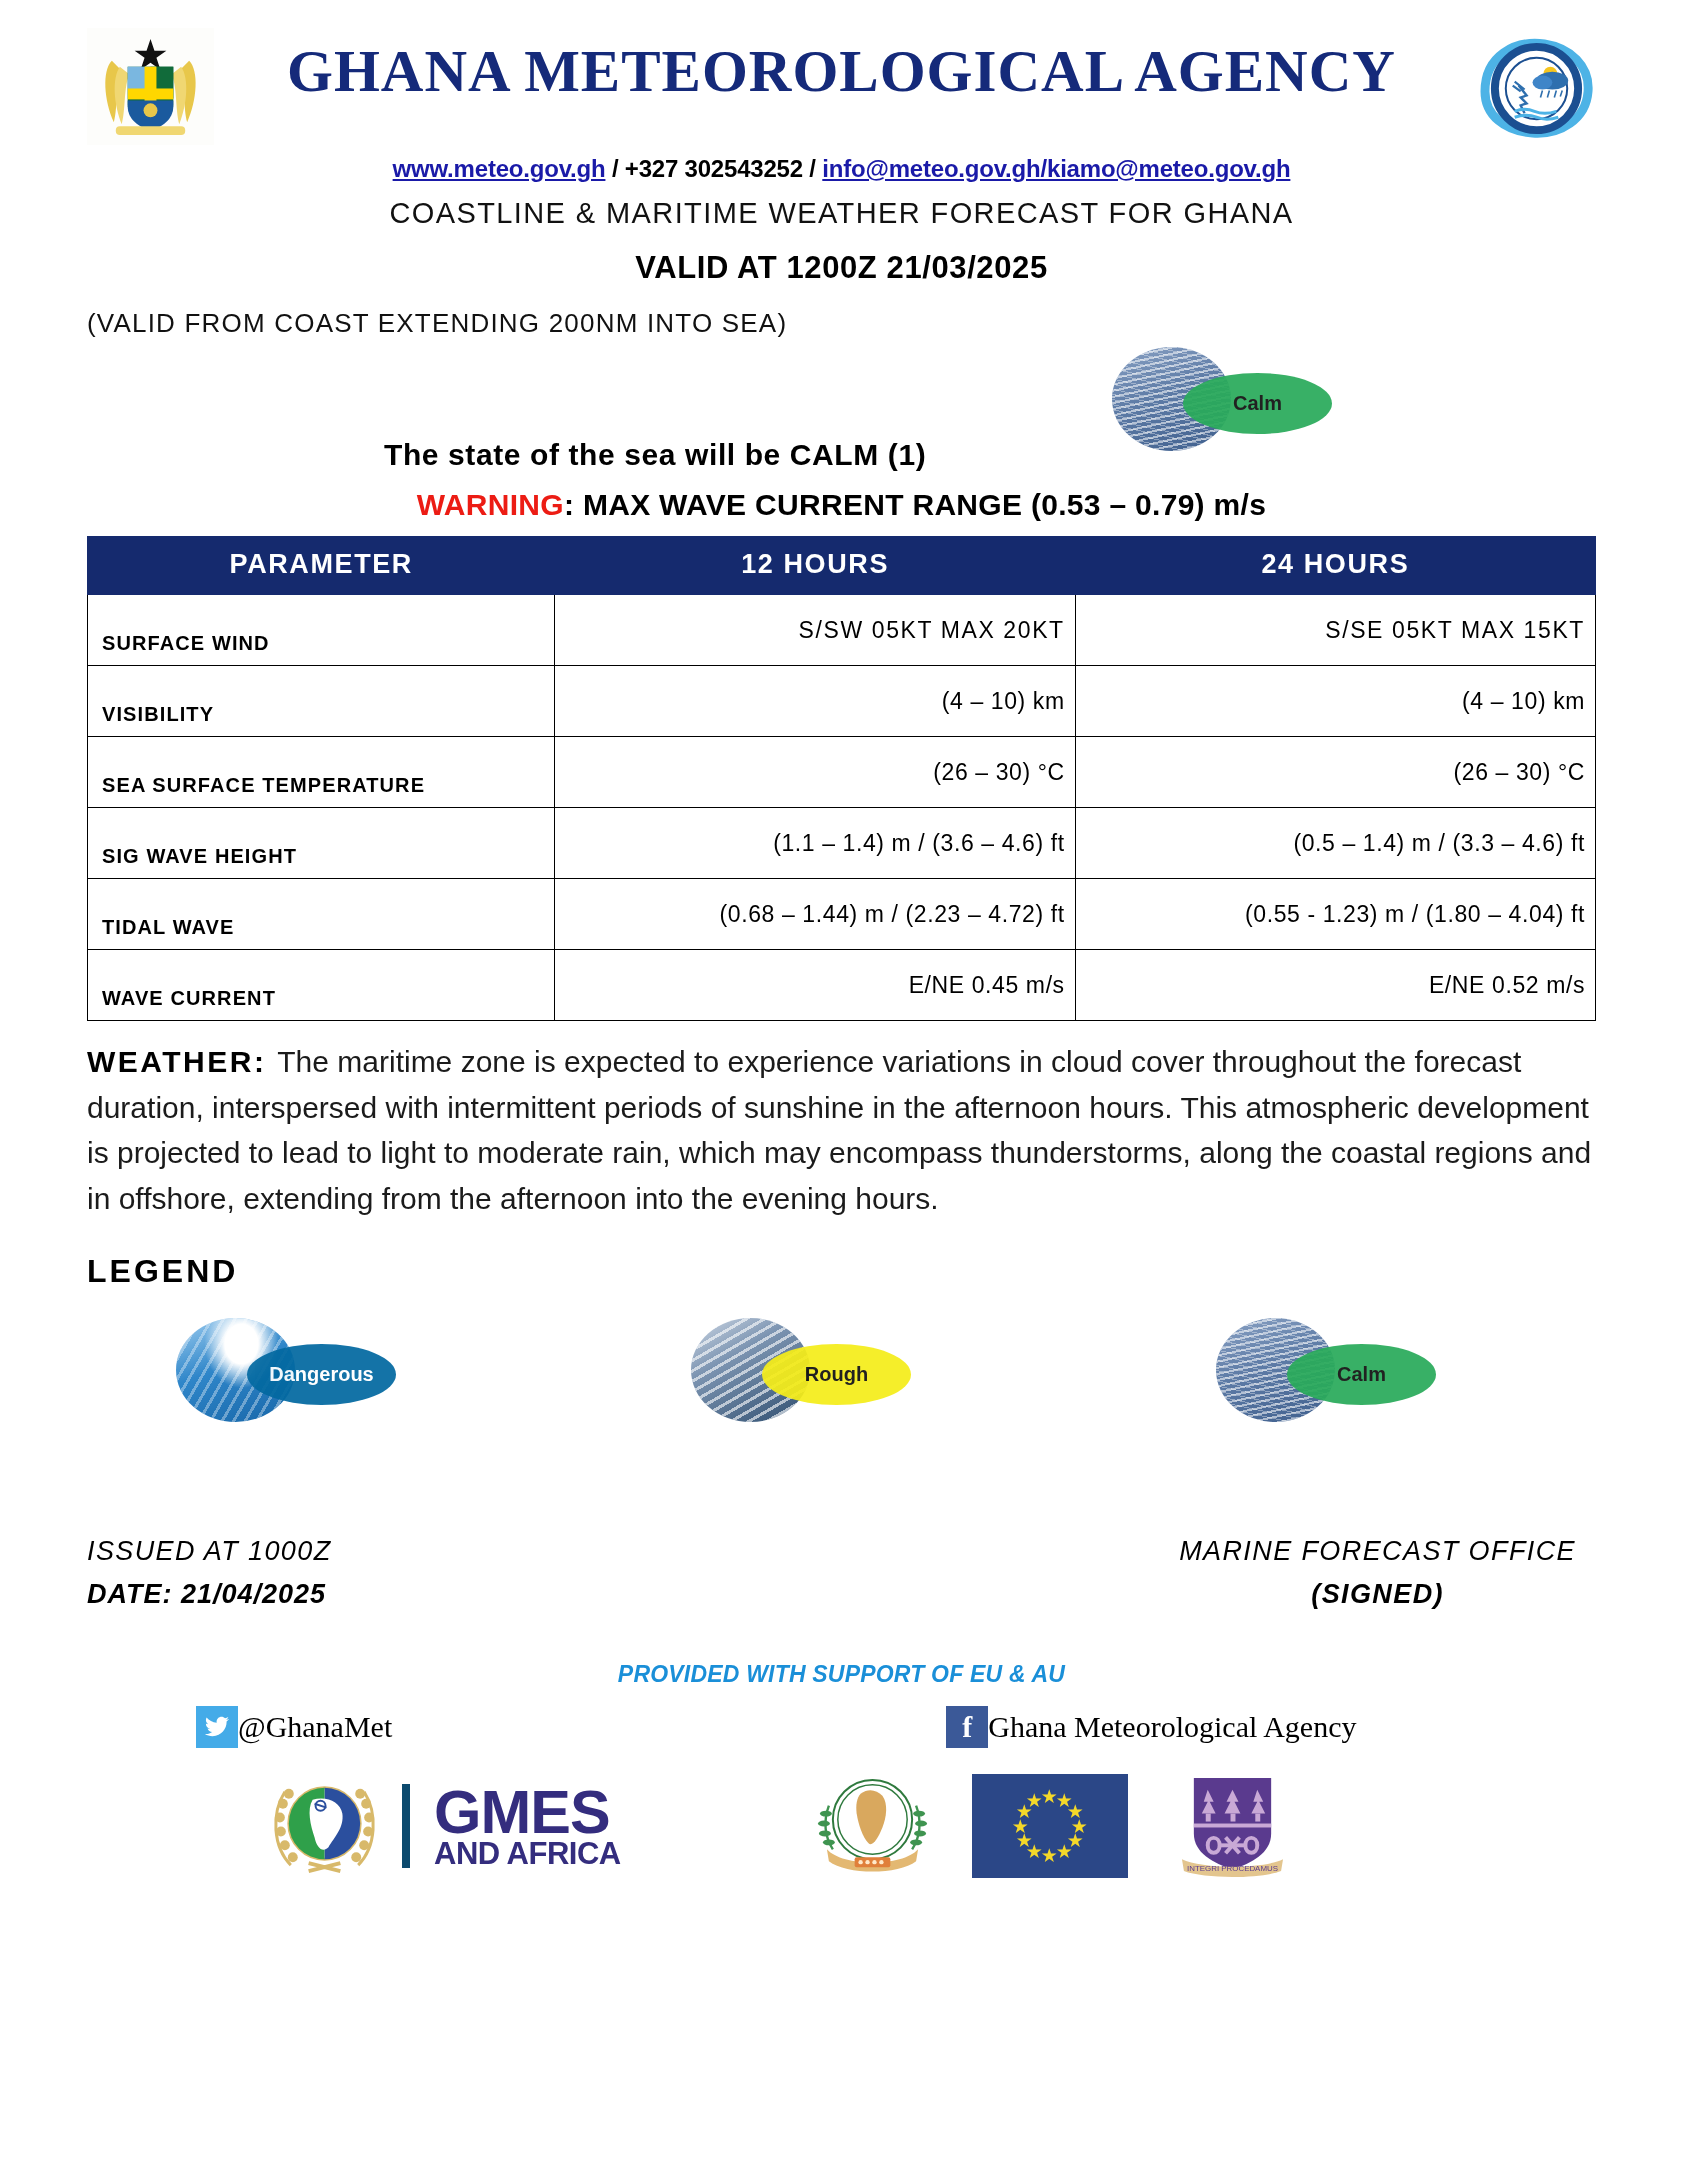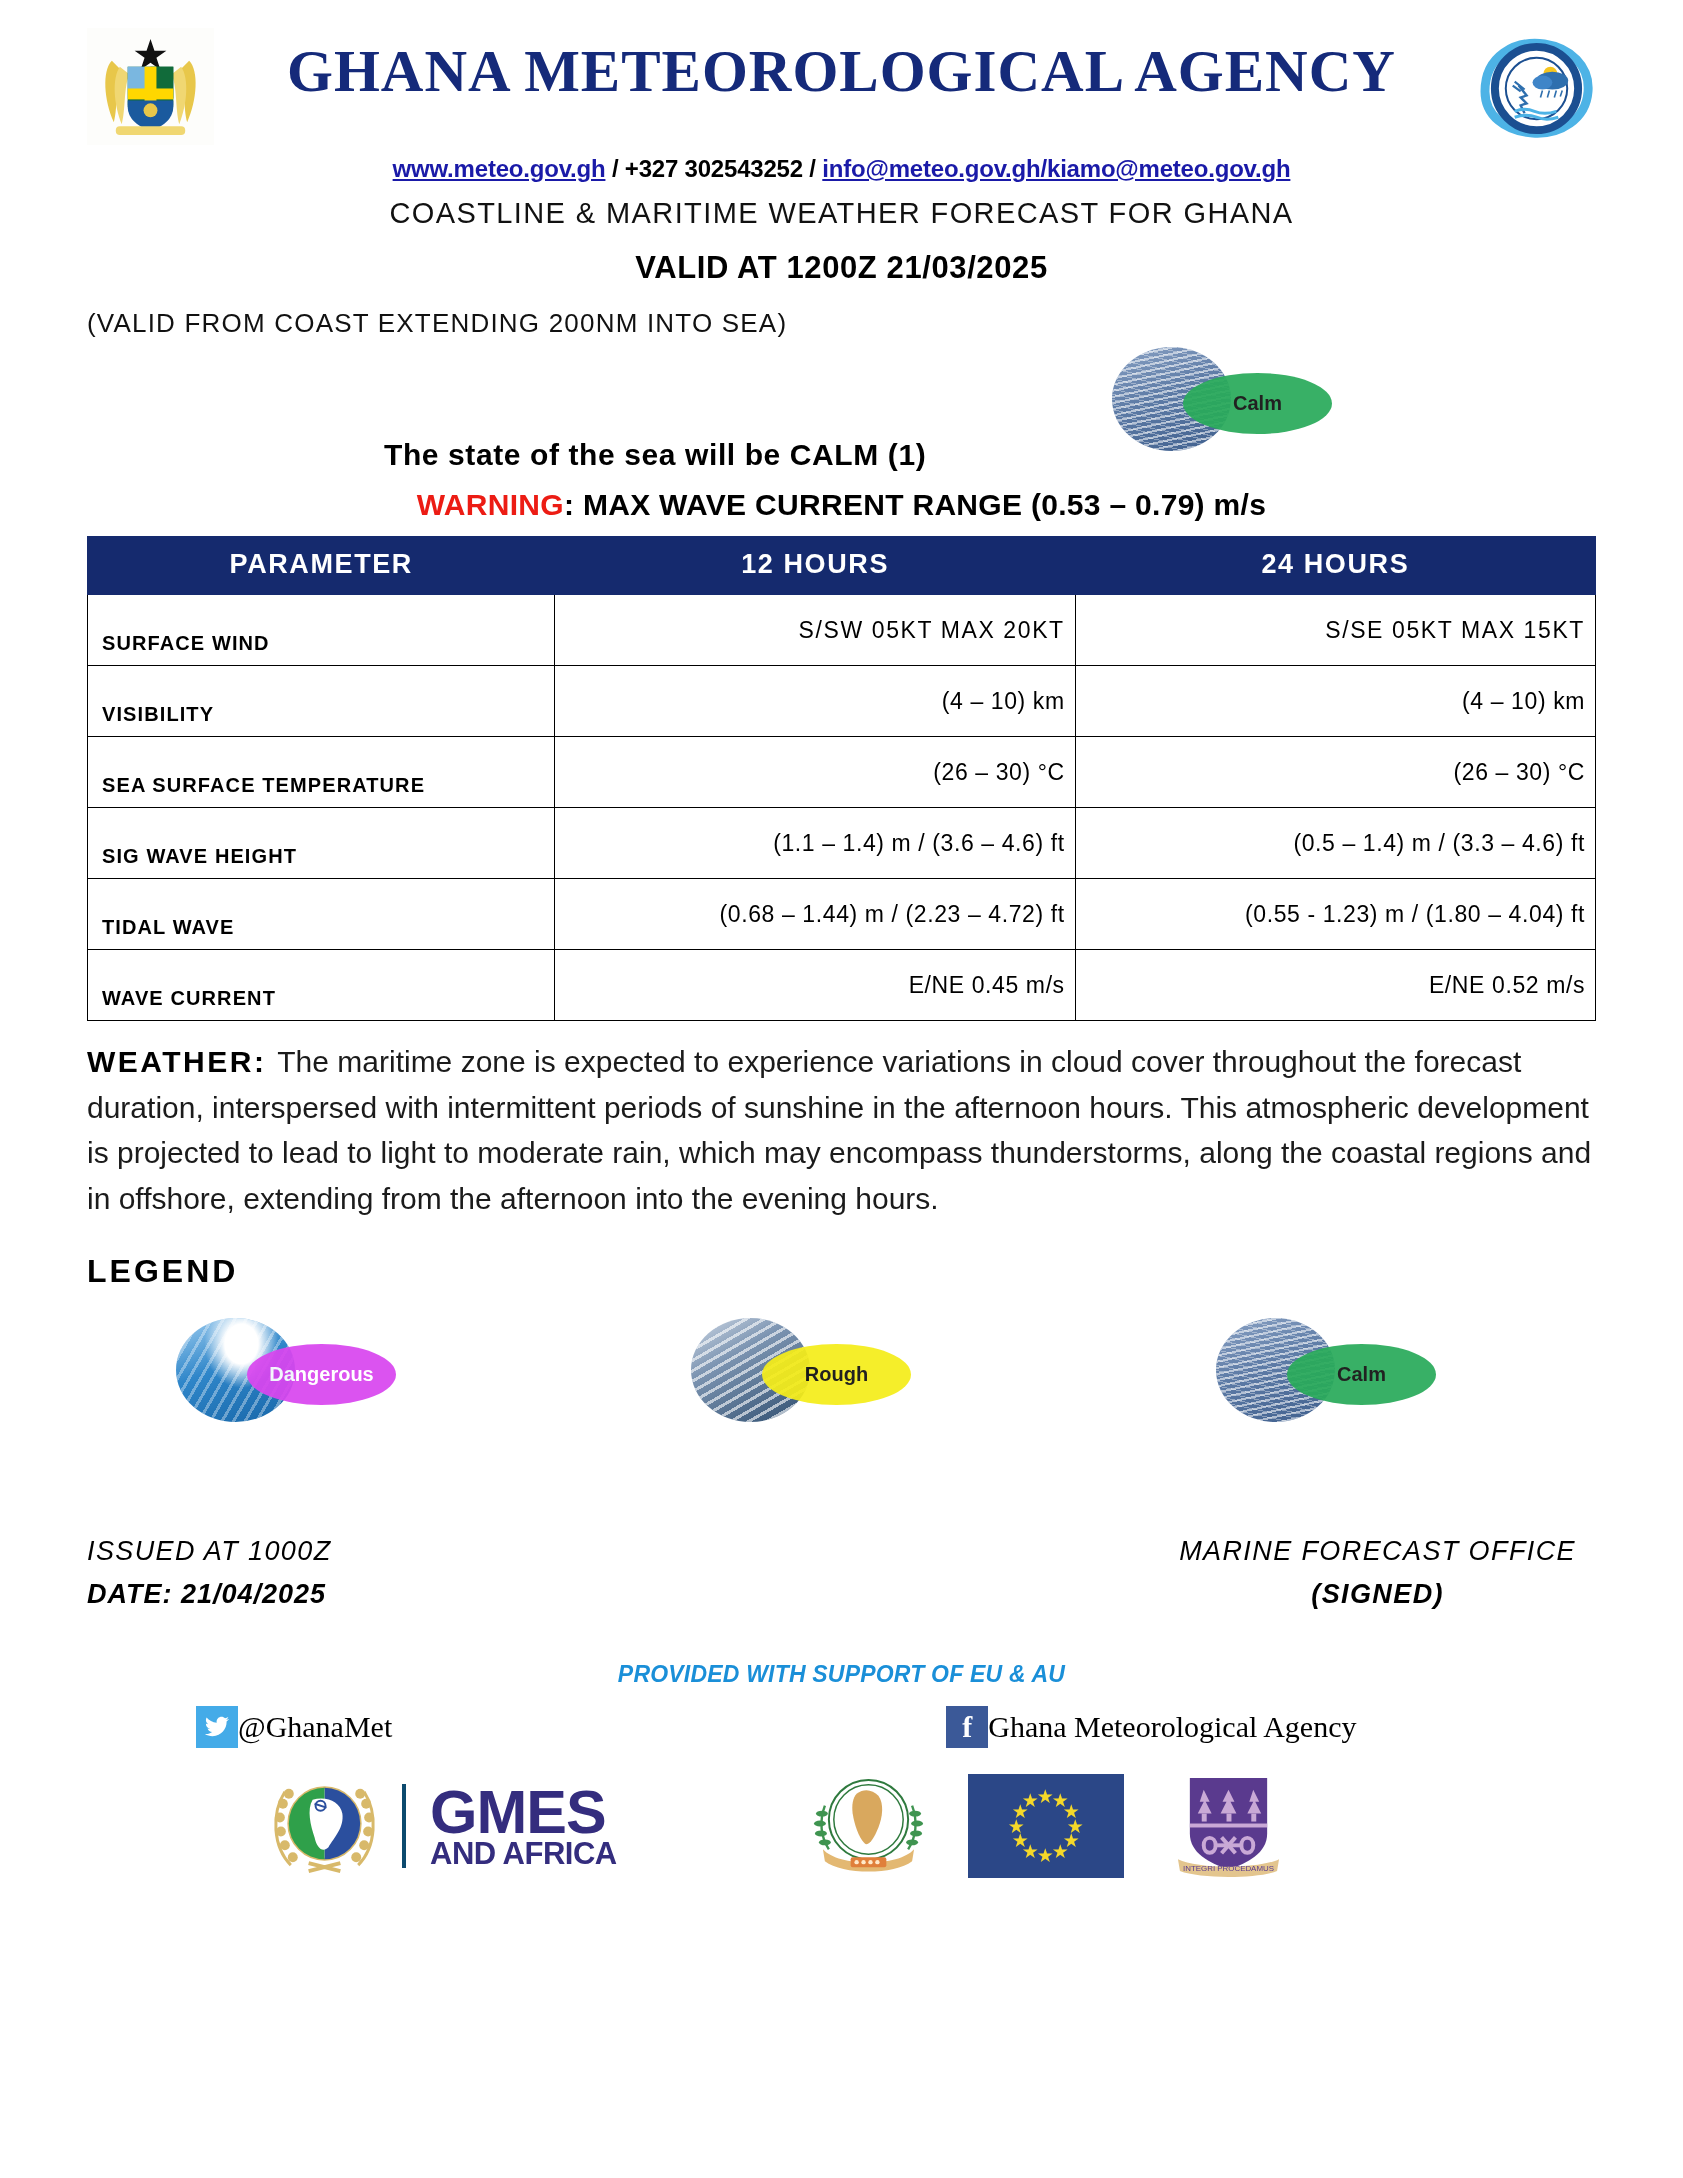--- a/index.html
+++ b/index.html
@@ -113,21 +113,21 @@
     position:absolute;
     left:71px; top:26px;
     width:149px; height:61px;
     border-radius:50%;
     display:flex; align-items:center; justify-content:center;
     font-size:20px; font-weight:bold;
     opacity:0.93;
   }
   .pill.calm { background:#2aab5b; color:#111; }
   .pill.rough { background:#f5ed1a; color:#111; }
-  .pill.dangerous { background:#d946ef; color:#fff; }
+  .pill.dangerous { background:#0369a1; color:#fff; }
 
   .sea-badge-top { position:absolute; left:1025px; top:-18px; }
 
   
   .warning-line {
     text-align:center;
     font-size:30px;
     font-weight:bold;
     letter-spacing:0.3px;
     margin-top:-6px;
@@ -255,21 +255,21 @@
     gap:0;
   }
   .gmes-box {
     display:flex; align-items:center;
     background:#fff;
     padding:6px 14px;
   }
   .gmes-text {
     margin-left:22px;
     padding-left:24px;
-    border-left:4px solid #0c4a6e;
+    border-left:8px solid #0c4a6e;
     line-height:0.92;
   }
   .gmes-text .t1 {
     font-size:61px; font-weight:bold; color:#342d7e; letter-spacing:-1px;
   }
   .gmes-text .t2 {
     font-size:31px; font-weight:bold; color:#342d7e; letter-spacing:-0.5px;
   }
   .au-box, .eu-box, .unv-box { display:flex; align-items:center; }
   .au-box { margin-left:178px; }

